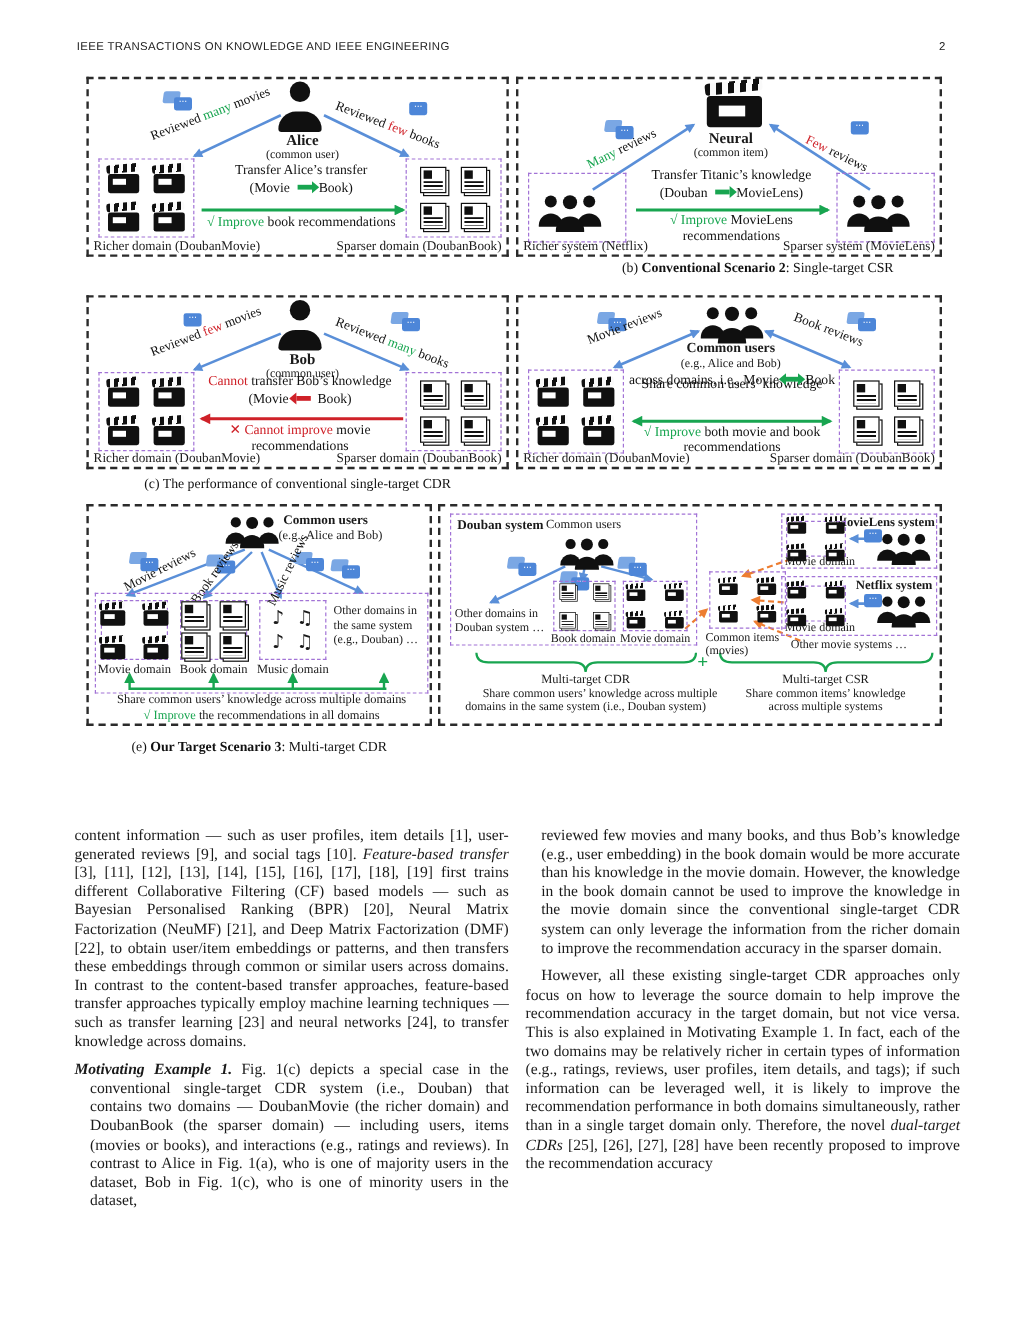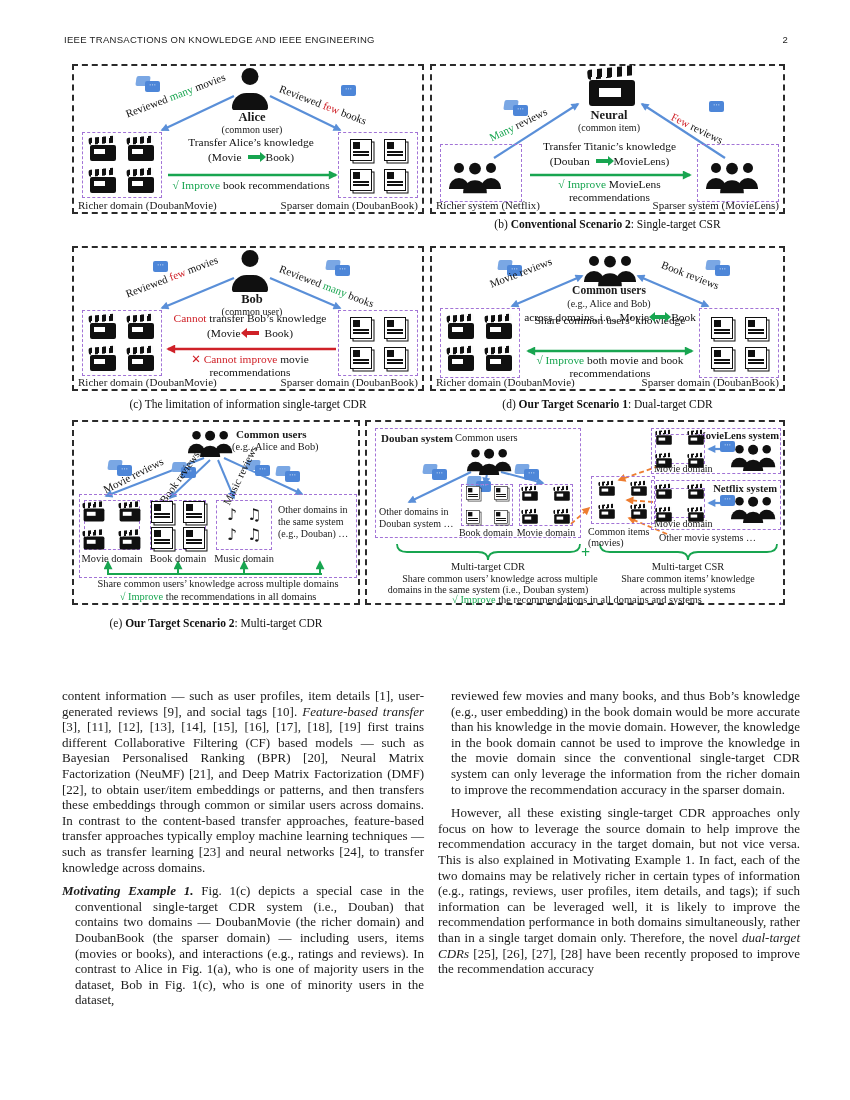--- a/index.html
+++ b/index.html
@@ -15,21 +15,21 @@
   .sub .ov{position:absolute;left:0;top:0;pointer-events:none}
   #sub-a{left:72px;top:64px;width:352px;height:150px}
   #sub-b{left:430px;top:64px;width:355px;height:150px}
   #sub-c{left:72px;top:246px;width:352px;height:145px}
   #sub-d{left:430px;top:246px;width:355px;height:145px}
   #sub-e{left:72px;top:420px;width:288px;height:185px}
   #sub-f{left:365px;top:420px;width:420px;height:185px}
 
   .scap{position:absolute;text-align:center;font-size:11.5px;color:#111}
   #cap-a{left:72px;top:218px;width:352px}
-  #cap-b{left:430px;top:218px;width:355px}
+  #cap-b{left:454px;top:218px;width:355px}
   #cap-c{left:72px;top:398px;width:352px}
   #cap-d{left:430px;top:398px;width:355px}
   #cap-e{left:72px;top:617px;width:288px}
   #cap-f{left:365px;top:617px;width:420px}
 
   .figcap{position:absolute;left:62px;top:650px;font:11px "Liberation Sans",sans-serif;color:#222}
 
   
   .abs{position:absolute}
   .ctr{text-align:center}
@@ -170,21 +170,21 @@
         <span class="clap"></span>
         <span class="clap"></span>
         <span class="clap"></span>
       </div>
     <div class="pbox" style="left:264px;top:66px;width:80px;height:66px">
         <span class="doc"></span>
         <span class="doc"></span>
         <span class="doc"></span>
         <span class="doc"></span>
       </div>
-    <div class="ct" style="left:92px;top:70px;width:170px">Transfer Alice’s knowledge</div>
+    <div class="ct" style="left:92px;top:70px;width:170px">Transfer Alice’s transfer</div>
     <div class="ct" style="left:92px;top:85px;width:170px">
       <span>(Movie</span><span class="iar"></span><span>Book)</span>
     </div>
     <div class="ct" style="left:92px;top:113px;width:170px">
       <span class="g">√ </span><span class="g">Improve</span><span> book recommendations</span>
     </div>
     <div class="blab" style="left:4px">Richer domain (DoubanMovie)</div>
     <div class="blab" style="right:4px">Sparser domain (DoubanBook)</div>
   </div>
 
@@ -270,21 +270,21 @@
       <span>(Movie</span><span class="ial"></span><span>Book)</span>
     </div>
     <div class="ct" style="left:90px;top:105px;width:172px">
       <span class="r">✕ </span><span class="r">Cannot improve</span><span> movie</span>
     </div>
     <div class="ct" style="left:90px;top:118px;width:172px">recommendations</div>
     <div class="blab" style="left:4px">Richer domain (DoubanMovie)</div>
     <div class="blab" style="right:4px">Sparser domain (DoubanBook)</div>
   </div>
   <div class="scap" id="cap-c">
-    <span>(c) </span><span>The limitation of information single-target CDR</span>
+    <span>(c) </span><span>The performance of conventional single-target CDR</span>
   </div>
 
   <div class="sub" id="sub-d">
     <svg class="ov" width="355" height="145">
       <line x1="150" y1="28" x2="80" y2="58" stroke="#5a8fd8" stroke-width="2.2" marker-start="url(#aB)" marker-end="url(#aB)"></line>
       <line x1="206" y1="28" x2="276" y2="58" stroke="#5a8fd8" stroke-width="2.2" marker-start="url(#aB)" marker-end="url(#aB)"></line>
       <line x1="96" y1="103" x2="260" y2="103" stroke="#18a550" stroke-width="2.4" marker-start="url(#aG)" marker-end="url(#aG)"></line>
     </svg>
     <span class="ppl" style="position:absolute;left:152px;top:2px">
         <i></i>
@@ -312,23 +312,20 @@
     <div class="ct" style="left:92px;top:66px;width:172px">Share common users’ knowledge</div>
     <div class="ct" style="left:92px;top:63px;width:172px">
       <span>across domains, i.e., Movie</span><span class="iad"></span><span>Book</span>
     </div>
     <div class="ct" style="left:92px;top:106px;width:172px">
       <span class="g">√ </span><span class="g">Improve</span><span> both movie and book</span>
     </div>
     <div class="ct" style="left:92px;top:119px;width:172px">recommendations</div>
     <div class="blab" style="left:4px">Richer domain (DoubanMovie)</div>
     <div class="blab" style="right:4px">Sparser domain (DoubanBook)</div>
-  </div>
-  <div class="scap" id="cap-d">
-    <span>(d) </span><b>Our Target Scenario 1</b><span>: Dual-target CDR</span>
   </div>
 
   <div class="sub" id="sub-e">
     <svg class="ov" width="288" height="185">
       <line x1="130" y1="36" x2="32" y2="74" stroke="#5a8fd8" stroke-width="2" marker-end="url(#aB)"></line>
       <line x1="136" y1="38" x2="96" y2="76" stroke="#5a8fd8" stroke-width="2" marker-end="url(#aB)"></line>
       <line x1="144" y1="38" x2="160" y2="76" stroke="#5a8fd8" stroke-width="2" marker-end="url(#aB)"></line>
       <line x1="150" y1="36" x2="228" y2="72" stroke="#5a8fd8" stroke-width="2" marker-end="url(#aB)"></line>
       <line x1="34" y1="152" x2="248" y2="152" stroke="#18a550" stroke-width="2"></line>
       <line x1="34" y1="153" x2="34" y2="140" stroke="#18a550" stroke-width="2" marker-end="url(#aG)"></line>
@@ -372,21 +369,21 @@
     <div class="abs fz10" style="left:204px;top:82px;width:76px;line-height:12px">Other domains in the same system (e.g., Douban) …</div>
     <div class="abs ctr fz105" style="left:4px;top:131px;width:68px">Movie domain</div>
     <div class="abs ctr fz105" style="left:72px;top:131px;width:64px">Book domain</div>
     <div class="abs ctr fz105" style="left:138px;top:131px;width:64px">Music domain</div>
     <div class="abs ctr fz105" style="left:0;top:156px;width:288px">Share common users’ knowledge across multiple domains</div>
     <div class="abs ctr fz105" style="left:0;top:169px;width:288px">
       <span class="g">√ </span><span class="g">Improve</span><span> the recommendations in all domains</span>
     </div>
   </div>
   <div class="scap" id="cap-e">
-    <span>(e) </span><b>Our Target Scenario 2</b><span>: Multi-target CDR</span>
+    <span>(e) </span><b>Our Target Scenario 3</b><span>: Multi-target CDR</span>
   </div>
 
   <div class="sub" id="sub-f">
     <svg class="ov" width="420" height="185">
       <line x1="104" y1="50" x2="42" y2="80" stroke="#5a8fd8" stroke-width="2" marker-end="url(#aB)"></line>
       <line x1="120" y1="52" x2="118" y2="62" stroke="#5a8fd8" stroke-width="2" marker-end="url(#aB)"></line>
       <line x1="134" y1="50" x2="176" y2="61" stroke="#5a8fd8" stroke-width="2" marker-end="url(#aB)"></line>
       <line x1="360" y1="27" x2="342" y2="27" stroke="#5a8fd8" stroke-width="2.2" marker-end="url(#aB)"></line>
       <line x1="360" y1="81" x2="342" y2="81" stroke="#5a8fd8" stroke-width="2.2" marker-end="url(#aB)"></line>
       <line x1="204" y1="102" x2="222" y2="86" stroke="#ed7d31" stroke-width="1.8" stroke-dasharray="5 3" marker-end="url(#aO)"></line>
@@ -467,23 +464,20 @@
 
     <div class="abs fz10" style="left:292px;top:110px">Other movie systems …</div>
 
     <div class="abs g" style="left:214px;top:122px;font-size:16px;font-weight:bold">+</div>
     <div class="abs ctr fz105" style="left:41px;top:139px;width:160px">Multi-target CDR</div>
     <div class="abs ctr fz10" style="left:13px;top:151px;width:240px">Share common users’ knowledge across multiple</div>
     <div class="abs ctr fz10" style="left:1px;top:162px;width:240px">domains in the same system (i.e., Douban system)</div>
     <div class="abs ctr fz105" style="left:241px;top:139px;width:160px">Multi-target CSR</div>
     <div class="abs ctr fz10" style="left:241px;top:151px;width:160px">Share common items’ knowledge</div>
     <div class="abs ctr fz10" style="left:241px;top:162px;width:160px">across multiple systems</div>
-    <div class="abs ctr fz105" style="left:0;top:172px;width:420px">
-      <span class="g">√ </span><span class="g">Improve</span><span> the recommendations in all domains and systems</span>
-    </div>
   </div>
 
 
   <div class="col" id="colL">
     <p><span>content information — such as user profiles, item details [1], user-generated reviews [9], and social tags [10]. </span><i>Feature-based transfer</i><span> [3], [11], [12], [13], [14], [15], [16], [17], [18], [19] first trains different Collaborative Filtering (CF) based models — such as Bayesian Personalised Ranking (BPR) [20], Neural Matrix Factorization (NeuMF) [21], and Deep Matrix Factorization (DMF) [22], to obtain user/item embeddings or patterns, and then transfers these embeddings through common or similar users across domains. In contrast to the content-based transfer approaches, feature-based transfer approaches typically employ machine learning techniques — such as transfer learning [23] and neural networks [24], to transfer knowledge across domains.</span></p>
     <p class="hang"><span class="bi">Motivating Example 1.</span><span> Fig. 1(c) depicts a special case in the conventional single-target CDR system (i.e., Douban) that contains two domains — DoubanMovie (the richer domain) and DoubanBook (the sparser domain) — including users, items (movies or books), and interactions (e.g., ratings and reviews). In contrast to Alice in Fig. 1(a), who is one of majority users in the dataset, Bob in Fig. 1(c), who is one of minority users in the dataset,</span></p>
   </div>
   <div class="col" id="colR">
     <p class="cont">reviewed few movies and many books, and thus Bob’s knowledge (e.g., user embedding) in the book domain would be more accurate than his knowledge in the movie domain. However, the knowledge in the book domain cannot be used to improve the knowledge in the movie domain since the conventional single-target CDR system can only leverage the information from the richer domain to improve the recommendation accuracy in the sparser domain.</p>
     <p class="ind"><span>However, all these existing single-target CDR approaches only focus on how to leverage the source domain to help improve the recommendation accuracy in the target domain, but not vice versa. This is also explained in Motivating Example 1. In fact, each of the two domains may be relatively richer in certain types of information (e.g., ratings, reviews, user profiles, item details, and tags); if such information can be leveraged well, it is likely to improve the recommendation performance in both domains simultaneously, rather than in a single target domain only. Therefore, the novel </span><i>dual-target CDRs</i><span> [25], [26], [27], [28] have been recently proposed to improve the recommendation accuracy</span></p>

